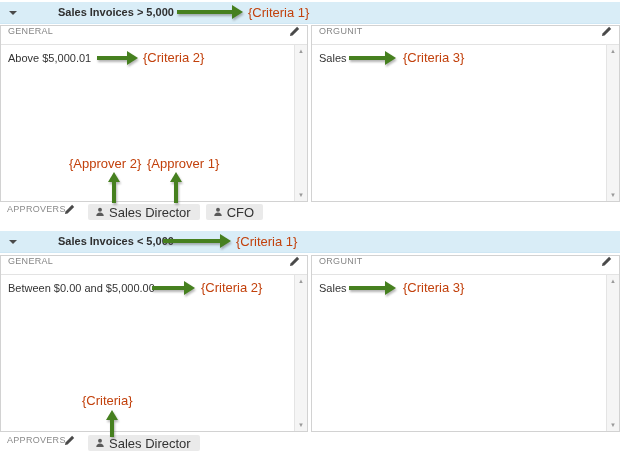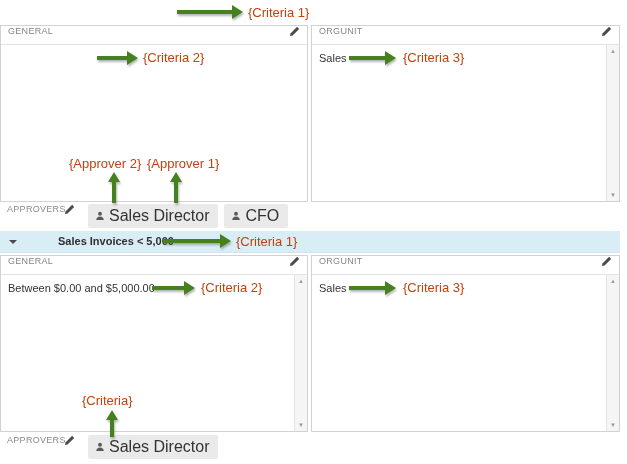--- a/index.html
+++ b/index.html
@@ -47,23 +47,23 @@
   
   .pencil { display:inline-flex; cursor:pointer; }
 
   
   .approvers-row {
     position:absolute; left:0; height:24px; display:flex; align-items:flex-start;
   }
   .app-label { font-size:9px; color:#8a8a8a; letter-spacing:.3px; margin-left:7px; width:57px; }
   .approvers-row .pencil { margin-right:13px; }
   .chip {
-    display:inline-flex; align-items:center; gap:4px; height:24px;
+    display:inline-flex; align-items:center; gap:4px; height:16px;
     background:#eaeaea; border-radius:2px; padding:0 9px 0 7px;
-    font-size:16px; color:#333; margin-right:6px; cursor:pointer; white-space:nowrap;
+    font-size:13px; color:#333; margin-right:6px; cursor:pointer; white-space:nowrap;
   }
 
   
   .note {
     position:absolute; color:#c2410c; font-size:13px; white-space:nowrap;
   }
   .arrow-h {
     position:absolute; display:flex; align-items:center; height:14px;
     filter:drop-shadow(1.5px 2px 1px rgba(90,90,90,.45));
   }
@@ -80,29 +80,40 @@
     width:0; height:0; border-bottom:10px solid #46801f;
     border-left:6.5px solid transparent; border-right:6.5px solid transparent;
   }
   .arrow-v .bar { width:4px; flex:1; background:#46801f; }
 </style>
 </head>
 <body>
 
 <div class="canvas">
 
+  <div class="sec-header" style="top:2px;">
+    <span class="caret"></span>
+    <span class="sec-title">Sales Invoices &gt; 5,000</span>
+  </div>
 
   <div class="panel" style="top:25px; left:0; width:308px; height:177px;">
     <div class="panel-head">
       <span class="panel-label">GENERAL</span>
       <span class="pencil">
         <svg width="11" height="11" viewBox="0 0 16 16">
             <path d="M11.8 1.2l3 3-9.6 9.6-3.8 .8 .8-3.8z" fill="#4a4a4a"></path>
           </svg>
       </span>
+    </div>
+    <div class="panel-body">
+      <div class="panel-value">Above $5,000.01</div>
+      <div class="vscroll">
+        <span class="scr">▲</span>
+        <span class="scr">▼</span>
+      </div>
     </div>
   </div>
 
   <div class="panel" style="top:25px; left:311px; width:309px; height:177px;">
     <div class="panel-head">
       <span class="panel-label">ORGUNIT</span>
       <span class="pencil">
         <svg width="11" height="11" viewBox="0 0 16 16">
             <path d="M11.8 1.2l3 3-9.6 9.6-3.8 .8 .8-3.8z" fill="#4a4a4a"></path>
           </svg>

